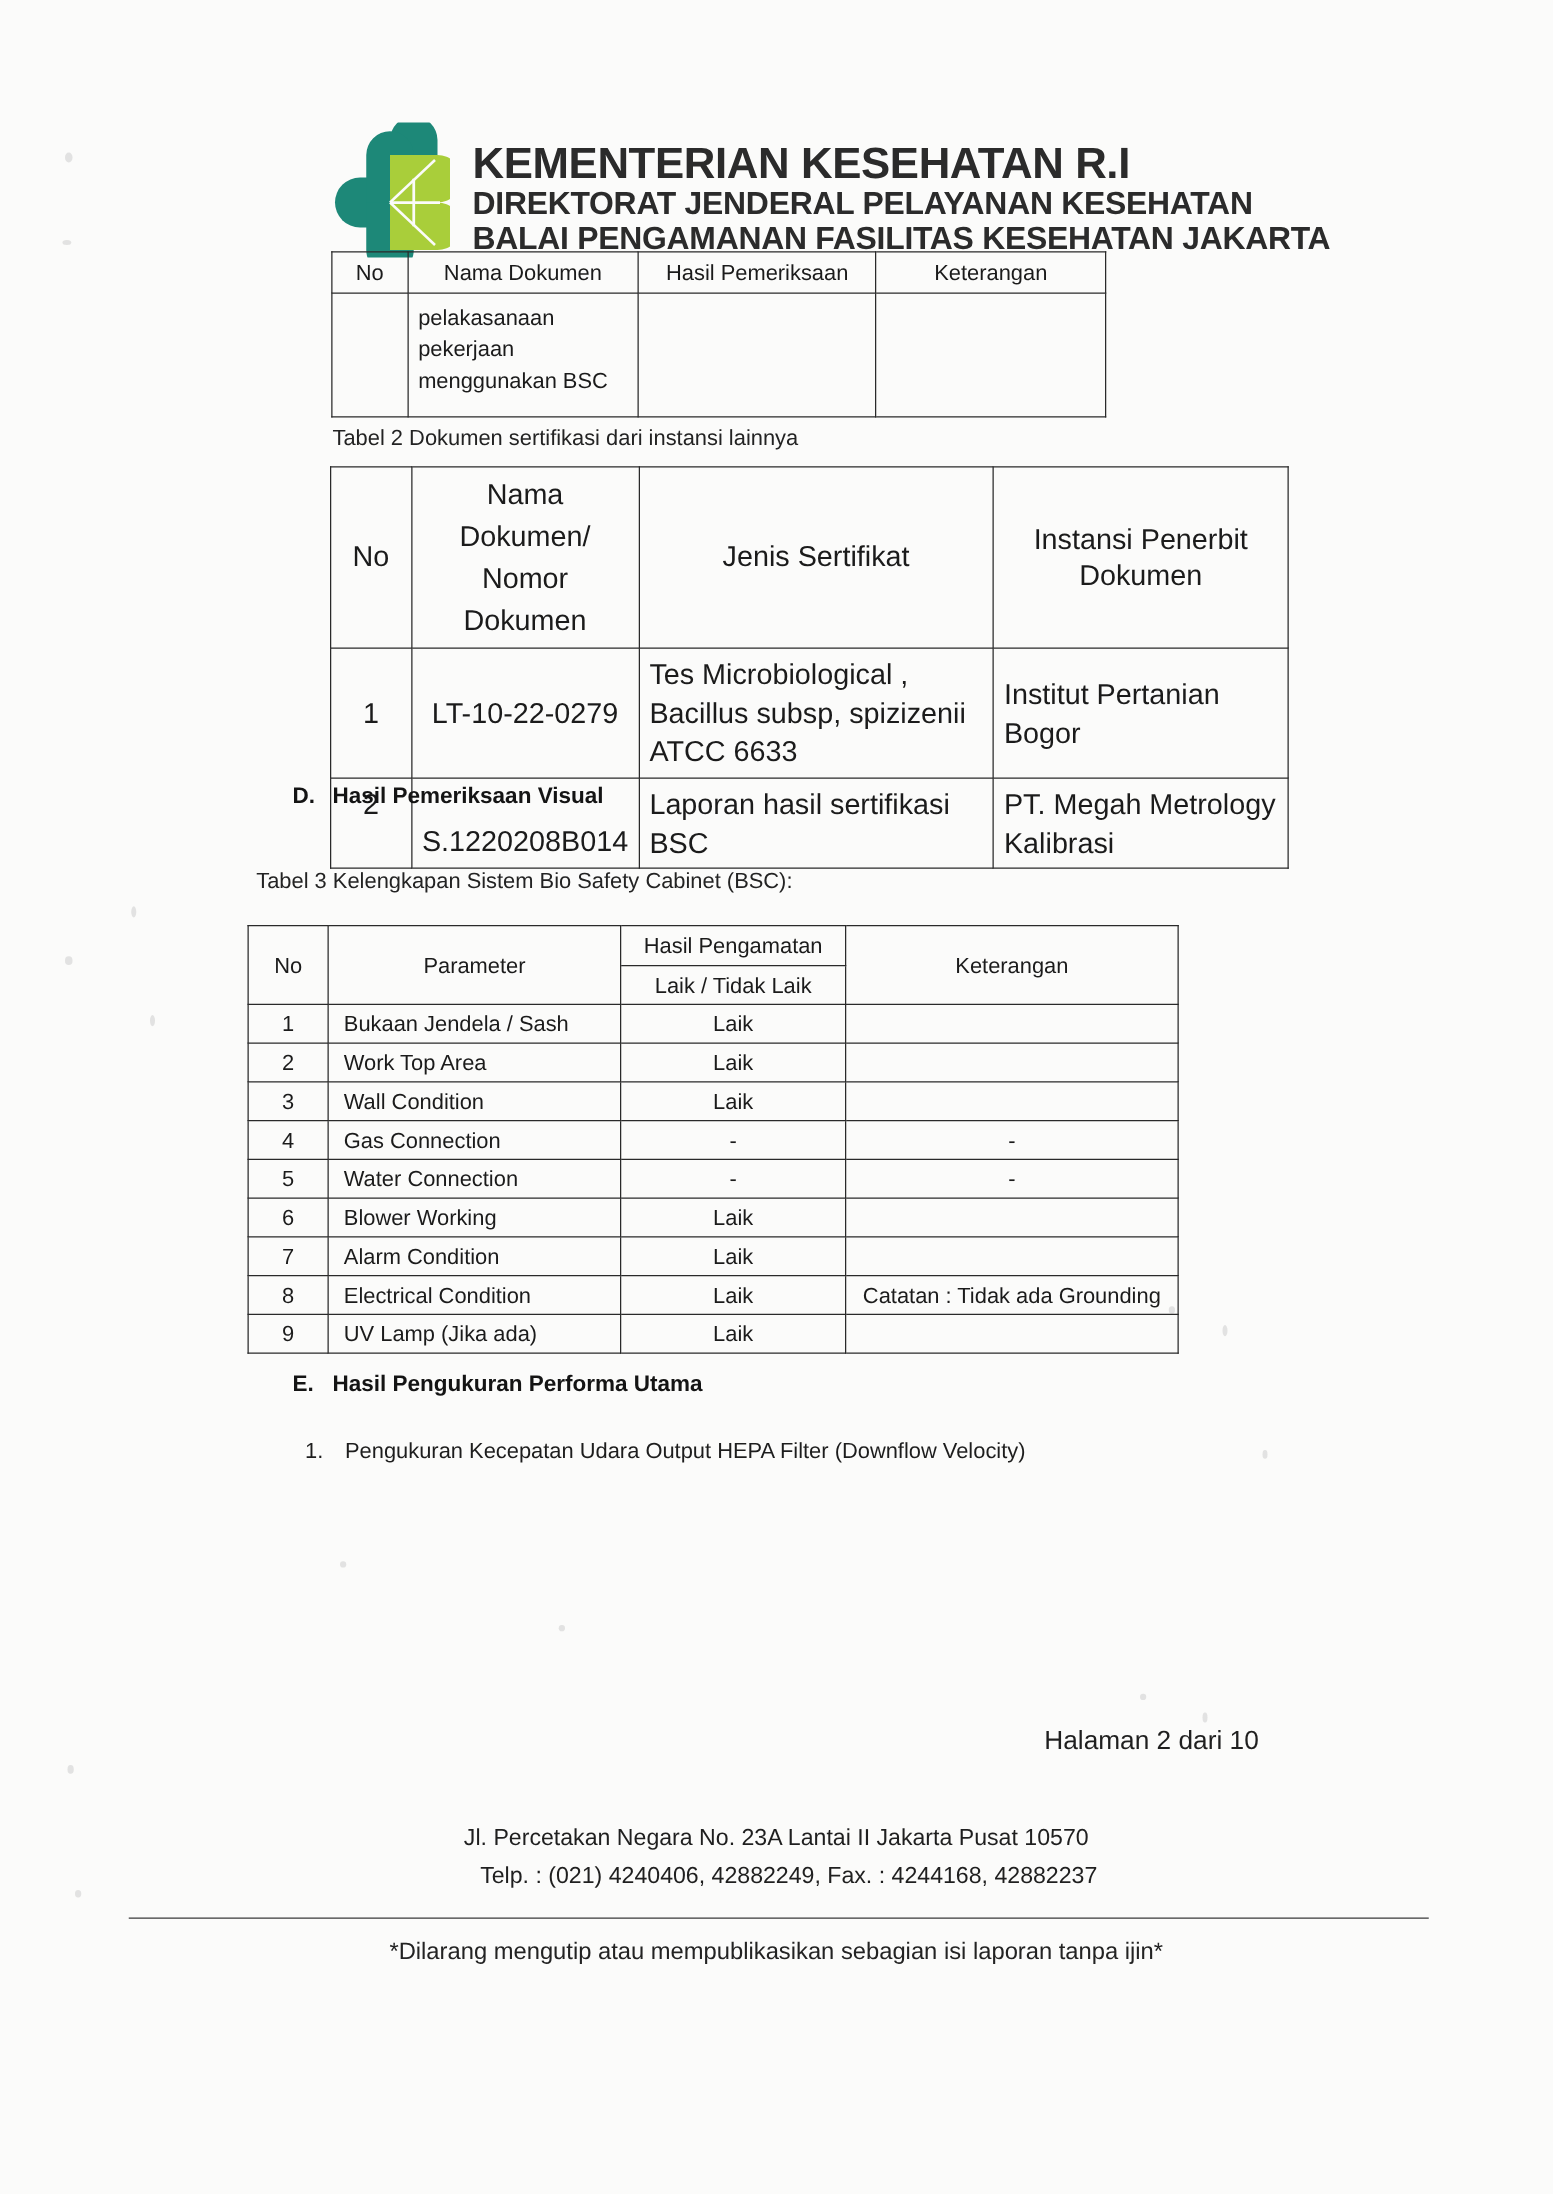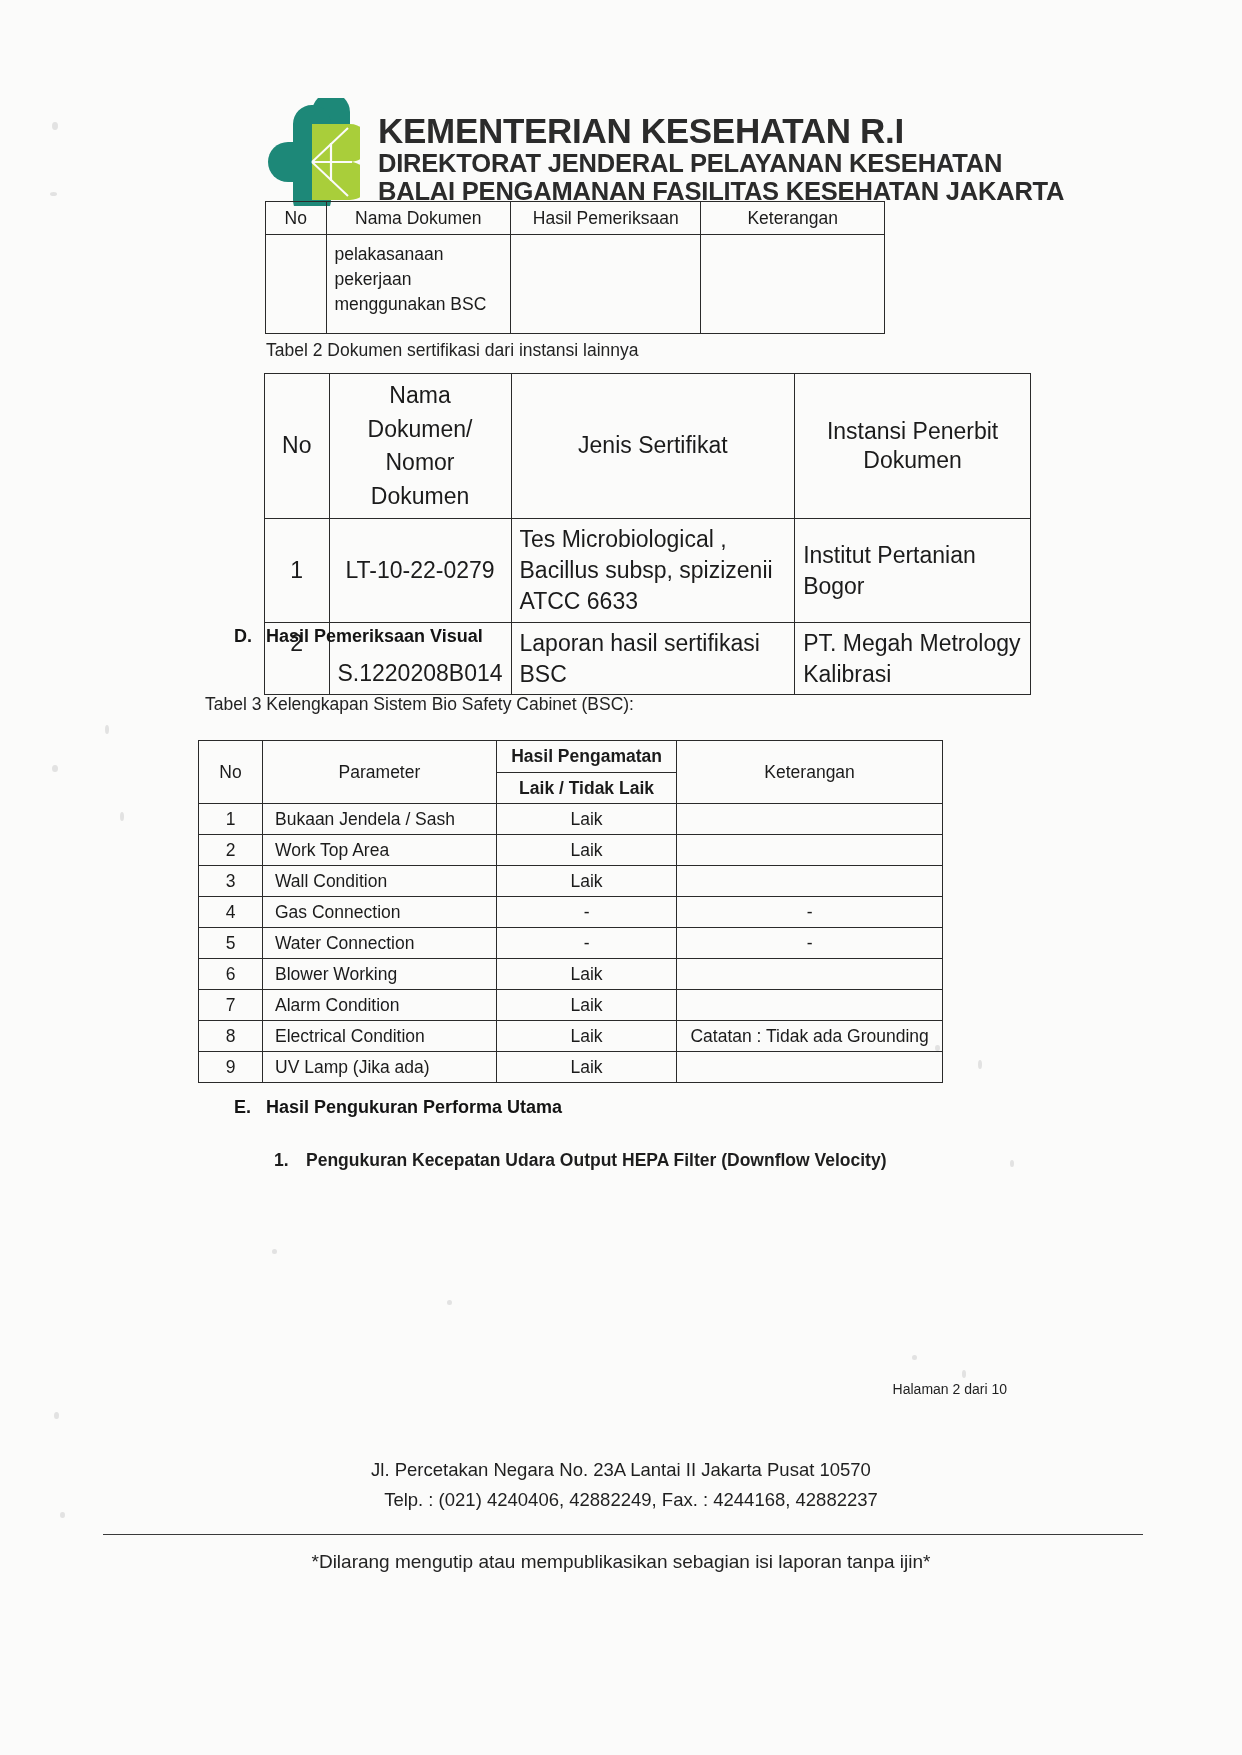--- a/index.html
+++ b/index.html
@@ -145,52 +145,51 @@
   #sec-e { left: 234px; top: 1097px; }
   .sec-heading .lbl { display: inline-block; width: 32px; }
 
   .numbered-item {
     position: absolute;
     font-family: "Liberation Sans", sans-serif;
     font-size: 17.5px;
     color: #1d1d1d;
     white-space: nowrap;
   }
-  #item-e1 { left: 274px; top: 1150px; font-weight: bold; }
+  #item-e1 { left: 244px; top: 1150px; }
   #item-e1 .num { display: inline-block; width: 32px; }
 
   
   #table3 {
     left: 198px;
     top: 740px;
     width: 745px;
   }
   #table3 td, #table3 th { font-size: 17.5px; padding: 3px 8px; }
   #table3 .c-no    { width: 50px; }
   #table3 .c-param { width: 232px; }
   #table3 .c-hasil { width: 175px; }
   #table3 .c-ket   { width: 268px; }
   #table3 .hdr-cell { height: 56px; text-align: center; }
   #table3 .split-top, #table3 .split-bot {
     text-align: center;
     height: 28px;
     padding: 1px 6px;
-    font-weight: bold;
   }
   #table3 .split-top { border-bottom: 1.4px solid #2a2a2a; }
   #table3 .body-row td { height: 24px; }
   #table3 .param { padding-left: 12px; }
 
   
   .page-num {
     position: absolute;
     right: 235px;
     top: 1381px;
     font-family: "Liberation Sans", sans-serif;
-    font-size: 14px;
+    font-size: 21px;
     color: #1f1f1f;
     white-space: nowrap;
   }
   .addr {
     position: absolute;
     width: 1242px;
     left: 0;
     text-align: center;
     font-family: "Liberation Sans", sans-serif;
     font-size: 18.5px;

